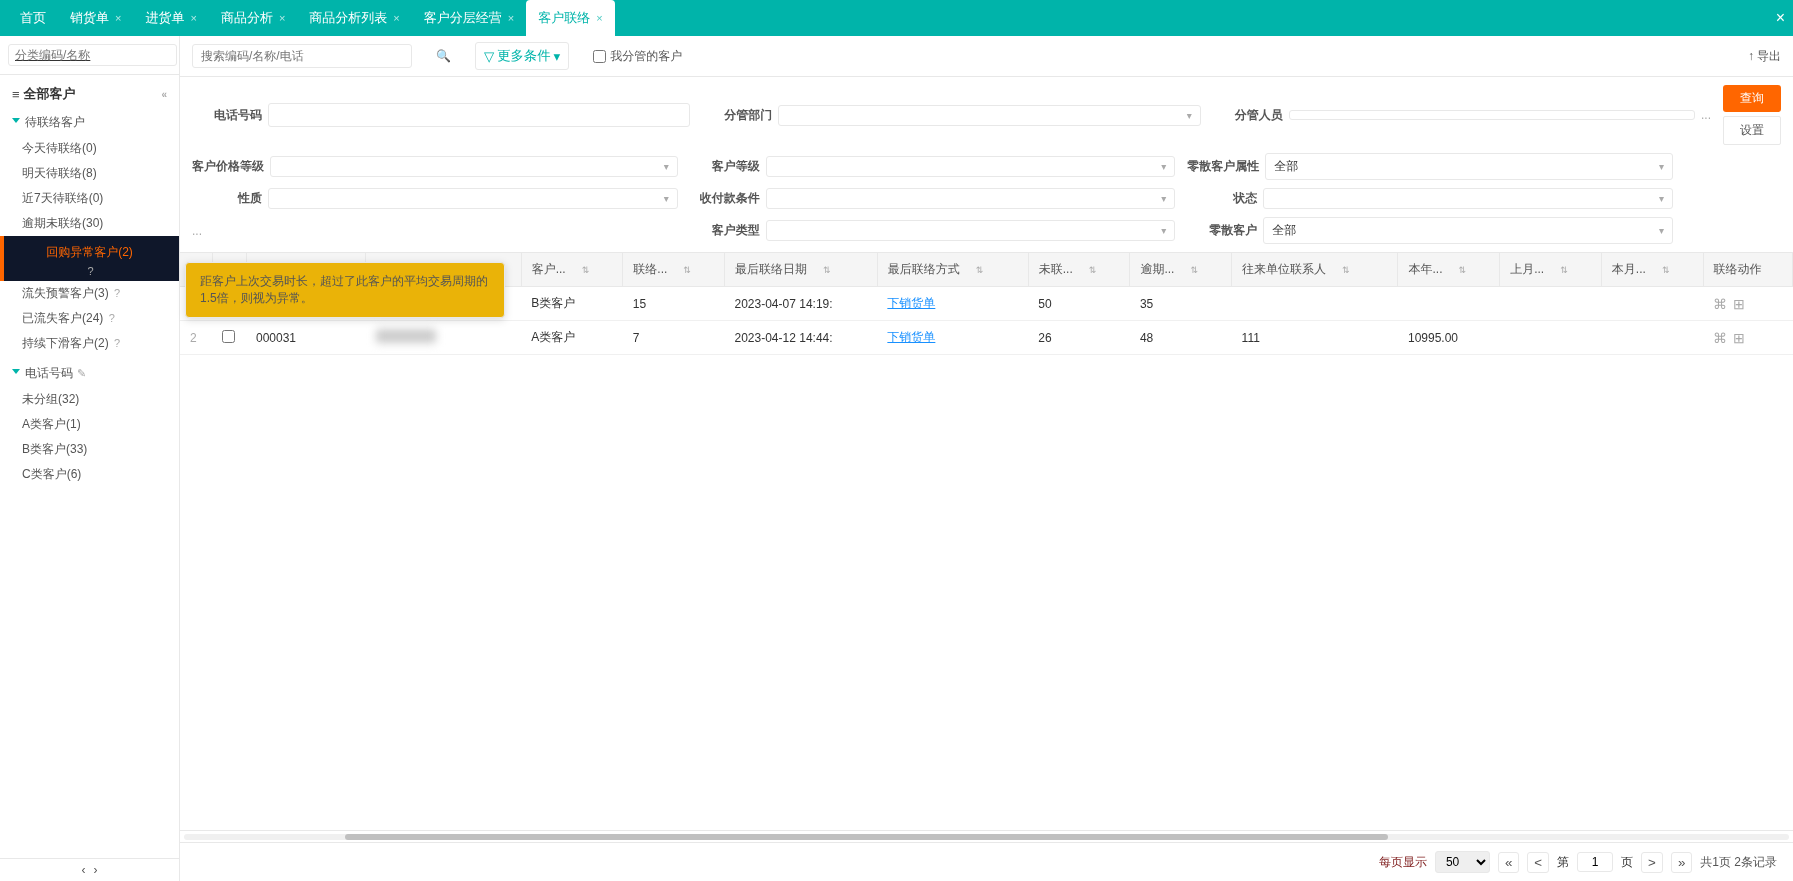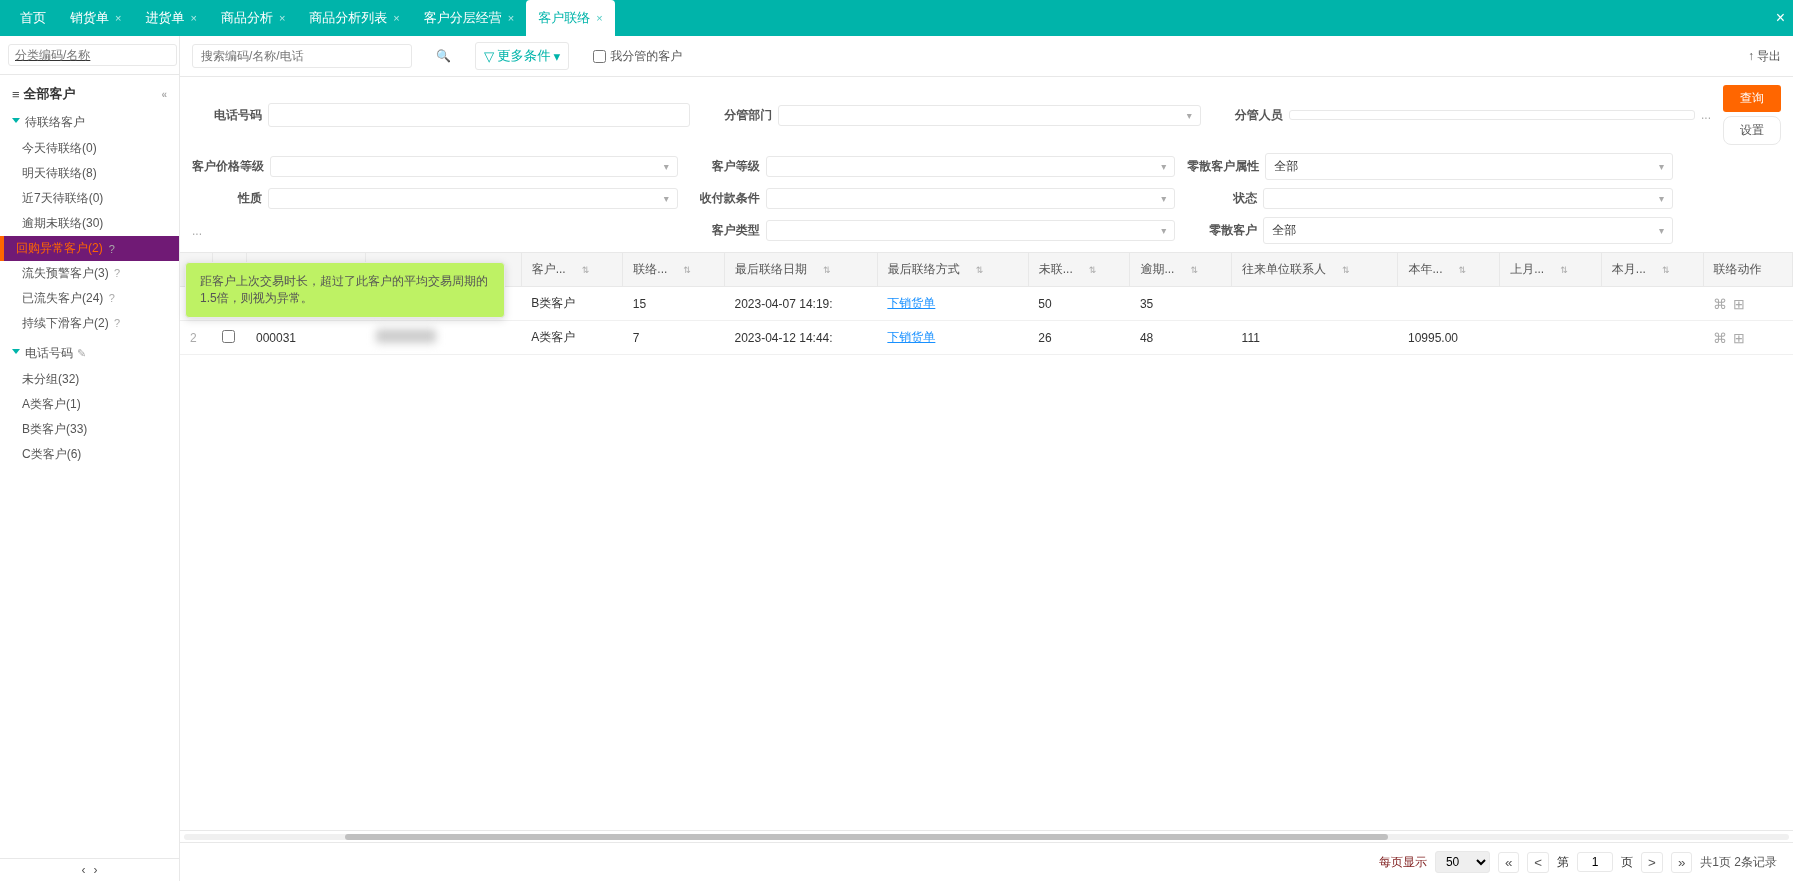--- a/index.html
+++ b/index.html
@@ -68,21 +68,21 @@
     .sidebar-group-title .triangle.down {
       border-left: 4px solid transparent;
       border-right: 4px solid transparent;
       border-top: 5px solid #00b4aa;
     }
 
     .sidebar-item {
       padding: 4px 12px 4px 22px; color: #555; cursor: pointer;
       font-size: 12px;
     }
-    .sidebar-item.active { background: #701a75; color: #ff6600; }
+    .sidebar-item.active { background: #0f172a; color: #ff6600; flex-direction: column; }
 
     .orange-bar {
       width: 4px; background: #ff6600; position: absolute; left: 0;
       top: 0; bottom: 0;
     }
 
     
     .content-area {
       flex: 1; display: flex; flex-direction: column; overflow: hidden;
       background: #f5f5f5;
@@ -139,21 +139,21 @@
     .filter-select .chevron { color: #aaa; font-size: 10px; }
 
     .filter-actions {
       display: flex; flex-direction: column; gap: 4px; margin-left: 0;
     }
     .btn-query {
       background: #ff6600; color: #fff; border: none; border-radius: 3px;
       padding: 5px 16px; cursor: pointer; font-size: 12px;
     }
     .btn-settings {
-      background: #fff; color: #555; border: 1px solid #e8e8e8; border-radius: 8px;
+      background: #fff; color: #555; border: 1px solid #e8e8e8; border-radius: 2px;
       padding: 5px 16px; cursor: pointer; font-size: 12px;
     }
 
     
     .table-wrapper {
       flex: 1; overflow: auto; background: #fff;
       margin: 0;
     }
     table {
       width: 100%; border-collapse: collapse; font-size: 12px;
@@ -196,21 +196,21 @@
     }
     .page-num-input {
       border: 1px solid #e8e8e8; border-radius: 3px;
       width: 36px; text-align: center; padding: 2px 4px; font-size: 12px; outline: none;
     }
     .total-records { color: #555; }
 
     
     .tooltip-popup {
       position: absolute; left: 0; top: 220px;
-      background: #bef264; border: 1px solid #e8e8e8;
+      background: #eab308; border: 1px solid #e8e8e8;
       border-radius: 4px; padding: 10px 14px;
       box-shadow: 0 2px 8px rgba(0,0,0,0.15);
       font-size: 12px; color: #555; max-width: 320px; z-index: 100;
     }
 
     .scrollbar-area {
       background: #fff; height: 12px; border-top: 1px solid #e8e8e8;
       display: flex; align-items: center; padding: 0 4px;
     }
     .scrollbar-track {

